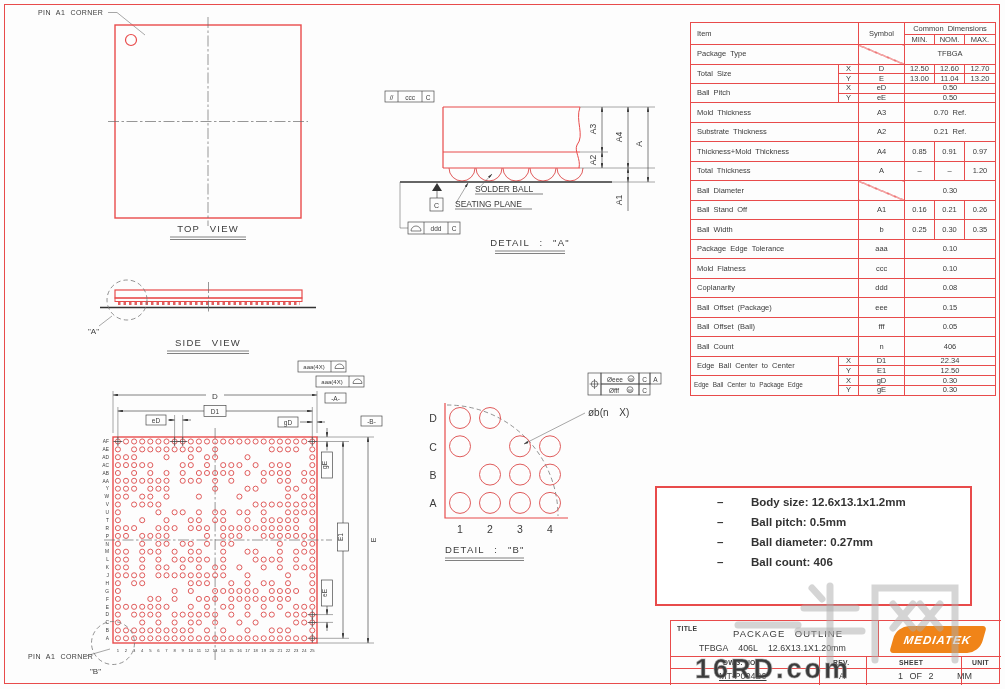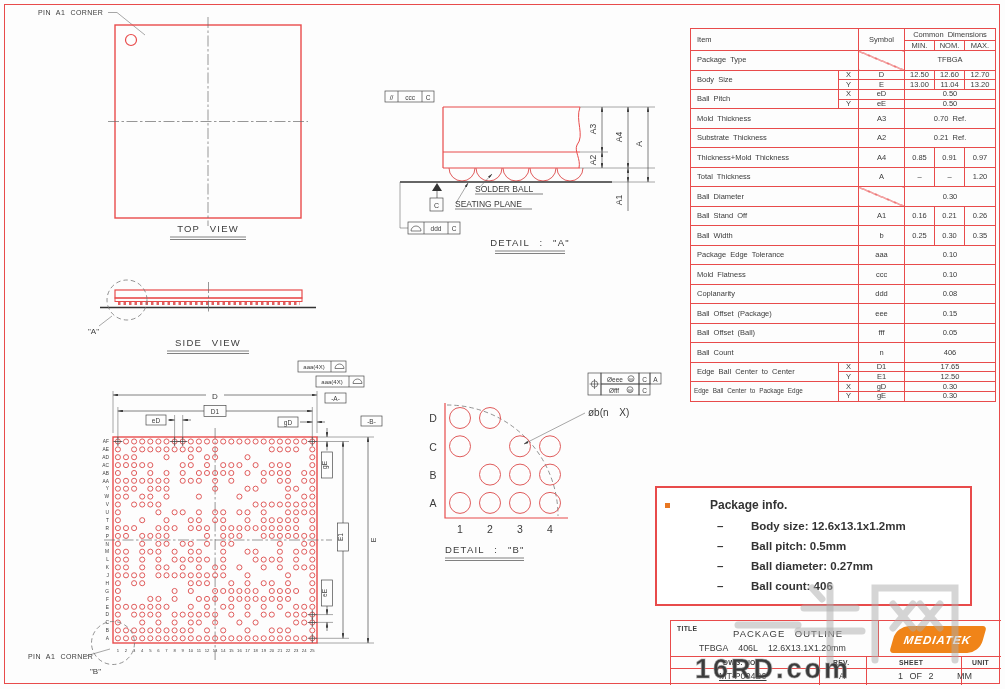--- a/index.html
+++ b/index.html
@@ -18,21 +18,21 @@
   svg .dsh{stroke:#777;stroke-width:.8;stroke-dasharray:4.5 3;fill:none;}
   svg .thin{stroke:#4a4a4a;stroke-width:.7;fill:none;}
   .tx6{font-size:6px;} .tx65{font-size:6.5px;} .tx7{font-size:7px;} .tx8{font-size:8px;}
   .tx85{font-size:8.5px;} .tx10{font-size:10.5px;fill:#4a4a4a;}
   .cap{font-size:9.5px;letter-spacing:1.2px;word-spacing:6px;}
   .lbl{font-size:7px;letter-spacing:.4px;word-spacing:3px;}
   .gridlbl{font-size:4.8px;fill:#555;}
   .collbl{font-size:4.2px;fill:#555;}
 
   
-  table.dims{position:absolute;left:690px;top:22px;width:305px;border-collapse:collapse;table-layout:fixed;margin-top:6px;}
+  table.dims{position:absolute;left:690px;top:22px;width:305px;border-collapse:collapse;table-layout:fixed;}
   table.dims td,table.dims th{border:1px solid #e84b4b;font-size:7.5px;font-weight:normal;
     color:#3b3b3b;padding:0 2px;text-align:center;word-spacing:2px;line-height:1.05;overflow:hidden;}
   table.dims .item{text-align:left;padding-left:6px;}
   table.dims .xs{font-size:6.4px;padding-left:3px;}
   tr.hs{height:19.5px;} tr.hp{height:9.7px;} tr.h1{height:12px;} tr.h2{height:10px;}
   td.diag{background:linear-gradient(to top right,transparent calc(50% - .5px),#e84b4b calc(50% - .5px),#e84b4b calc(50% + .5px),transparent calc(50% + .5px));}
 
   
   .pkginfo{position:absolute;left:655px;top:486px;width:313px;height:116px;border:2px solid #e84b4b;background:#fff;}
   .pi-title-row{display:flex;align-items:center;margin:10px 0 4px 8px;}
@@ -806,21 +806,21 @@
       <th>MIN.</th>
       <th>NOM.</th>
       <th>MAX.</th>
     </tr>
     <tr class="hs">
           <td class="item" colspan="2">Package Type</td>
           <td class="diag"></td>
           <td colspan="3">TFBGA</td>
         </tr>
     <tr class="hp">
-          <td class="item" rowspan="2">Body Size</td>
+          <td class="item" rowspan="2">Total Size</td>
           <td>X</td>
           <td>D</td>
           <td>12.50</td>
           <td>12.60</td>
           <td>12.70</td>
         </tr>
     <tr class="hp">
           <td>Y</td>
           <td>E</td>
           <td>13.00</td>
@@ -908,21 +908,21 @@
         </tr>
     <tr class="hs">
           <td class="item" colspan="2">Ball Count</td>
           <td>n</td>
           <td colspan="3">406</td>
         </tr>
     <tr class="hp">
           <td class="item" rowspan="2">Edge Ball Center to Center</td>
           <td>X</td>
           <td>D1</td>
-          <td colspan="3">17.65</td>
+          <td colspan="3">22.34</td>
         </tr>
     <tr class="hp">
           <td>Y</td>
           <td>E1</td>
           <td colspan="3">12.50</td>
         </tr>
     <tr class="hp">
           <td class="item xs" rowspan="2">Edge Ball Center to Package Edge</td>
           <td>X</td>
           <td>gD</td>
@@ -930,24 +930,20 @@
         </tr>
     <tr class="hp">
           <td>Y</td>
           <td>gE</td>
           <td colspan="3">0.30</td>
         </tr>
   </tbody>
     </table>
 
   <div class="pkginfo">
-    <div class="pi-title-row">
-      <span class="pi-bullet"></span>
-      <span class="pi-title">Package info.</span>
-    </div>
     <div class="pi-item">
         <span class="pi-dash">–</span>
         <span>Body size: 12.6x13.1x1.2mm</span>
       </div>
     <div class="pi-item">
         <span class="pi-dash">–</span>
         <span>Ball pitch: 0.5mm</span>
       </div>
     <div class="pi-item">
         <span class="pi-dash">–</span>

